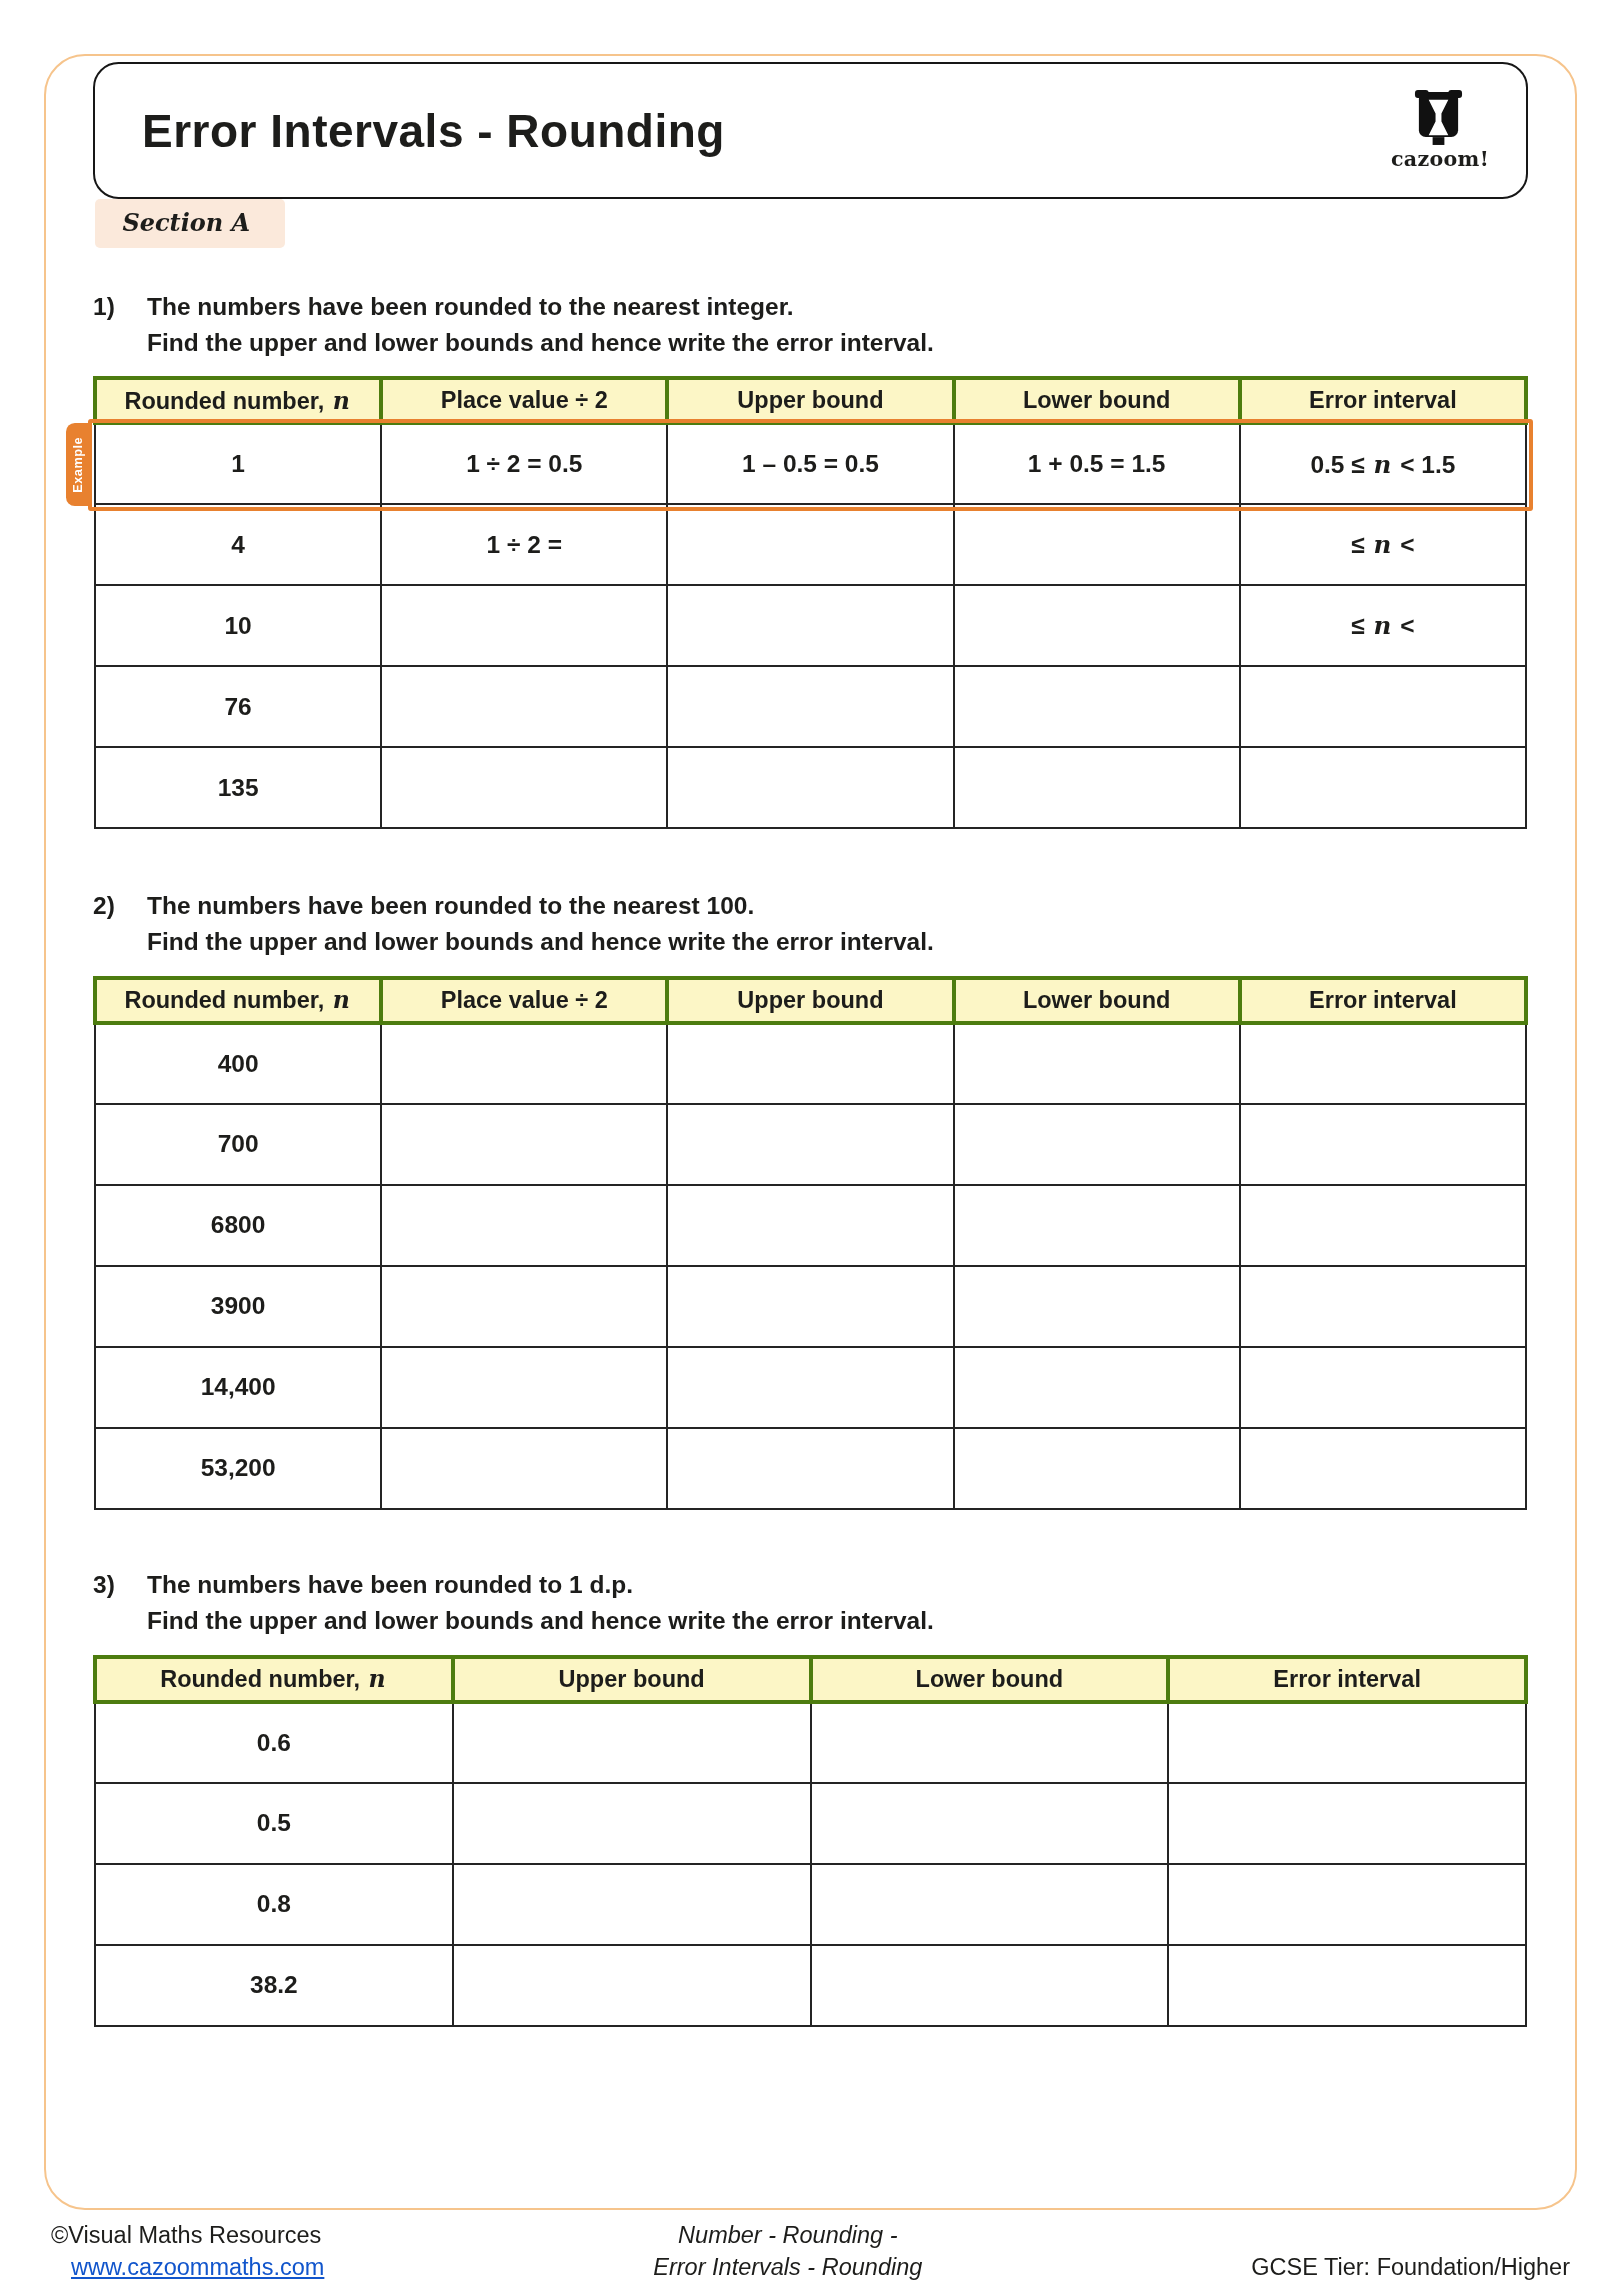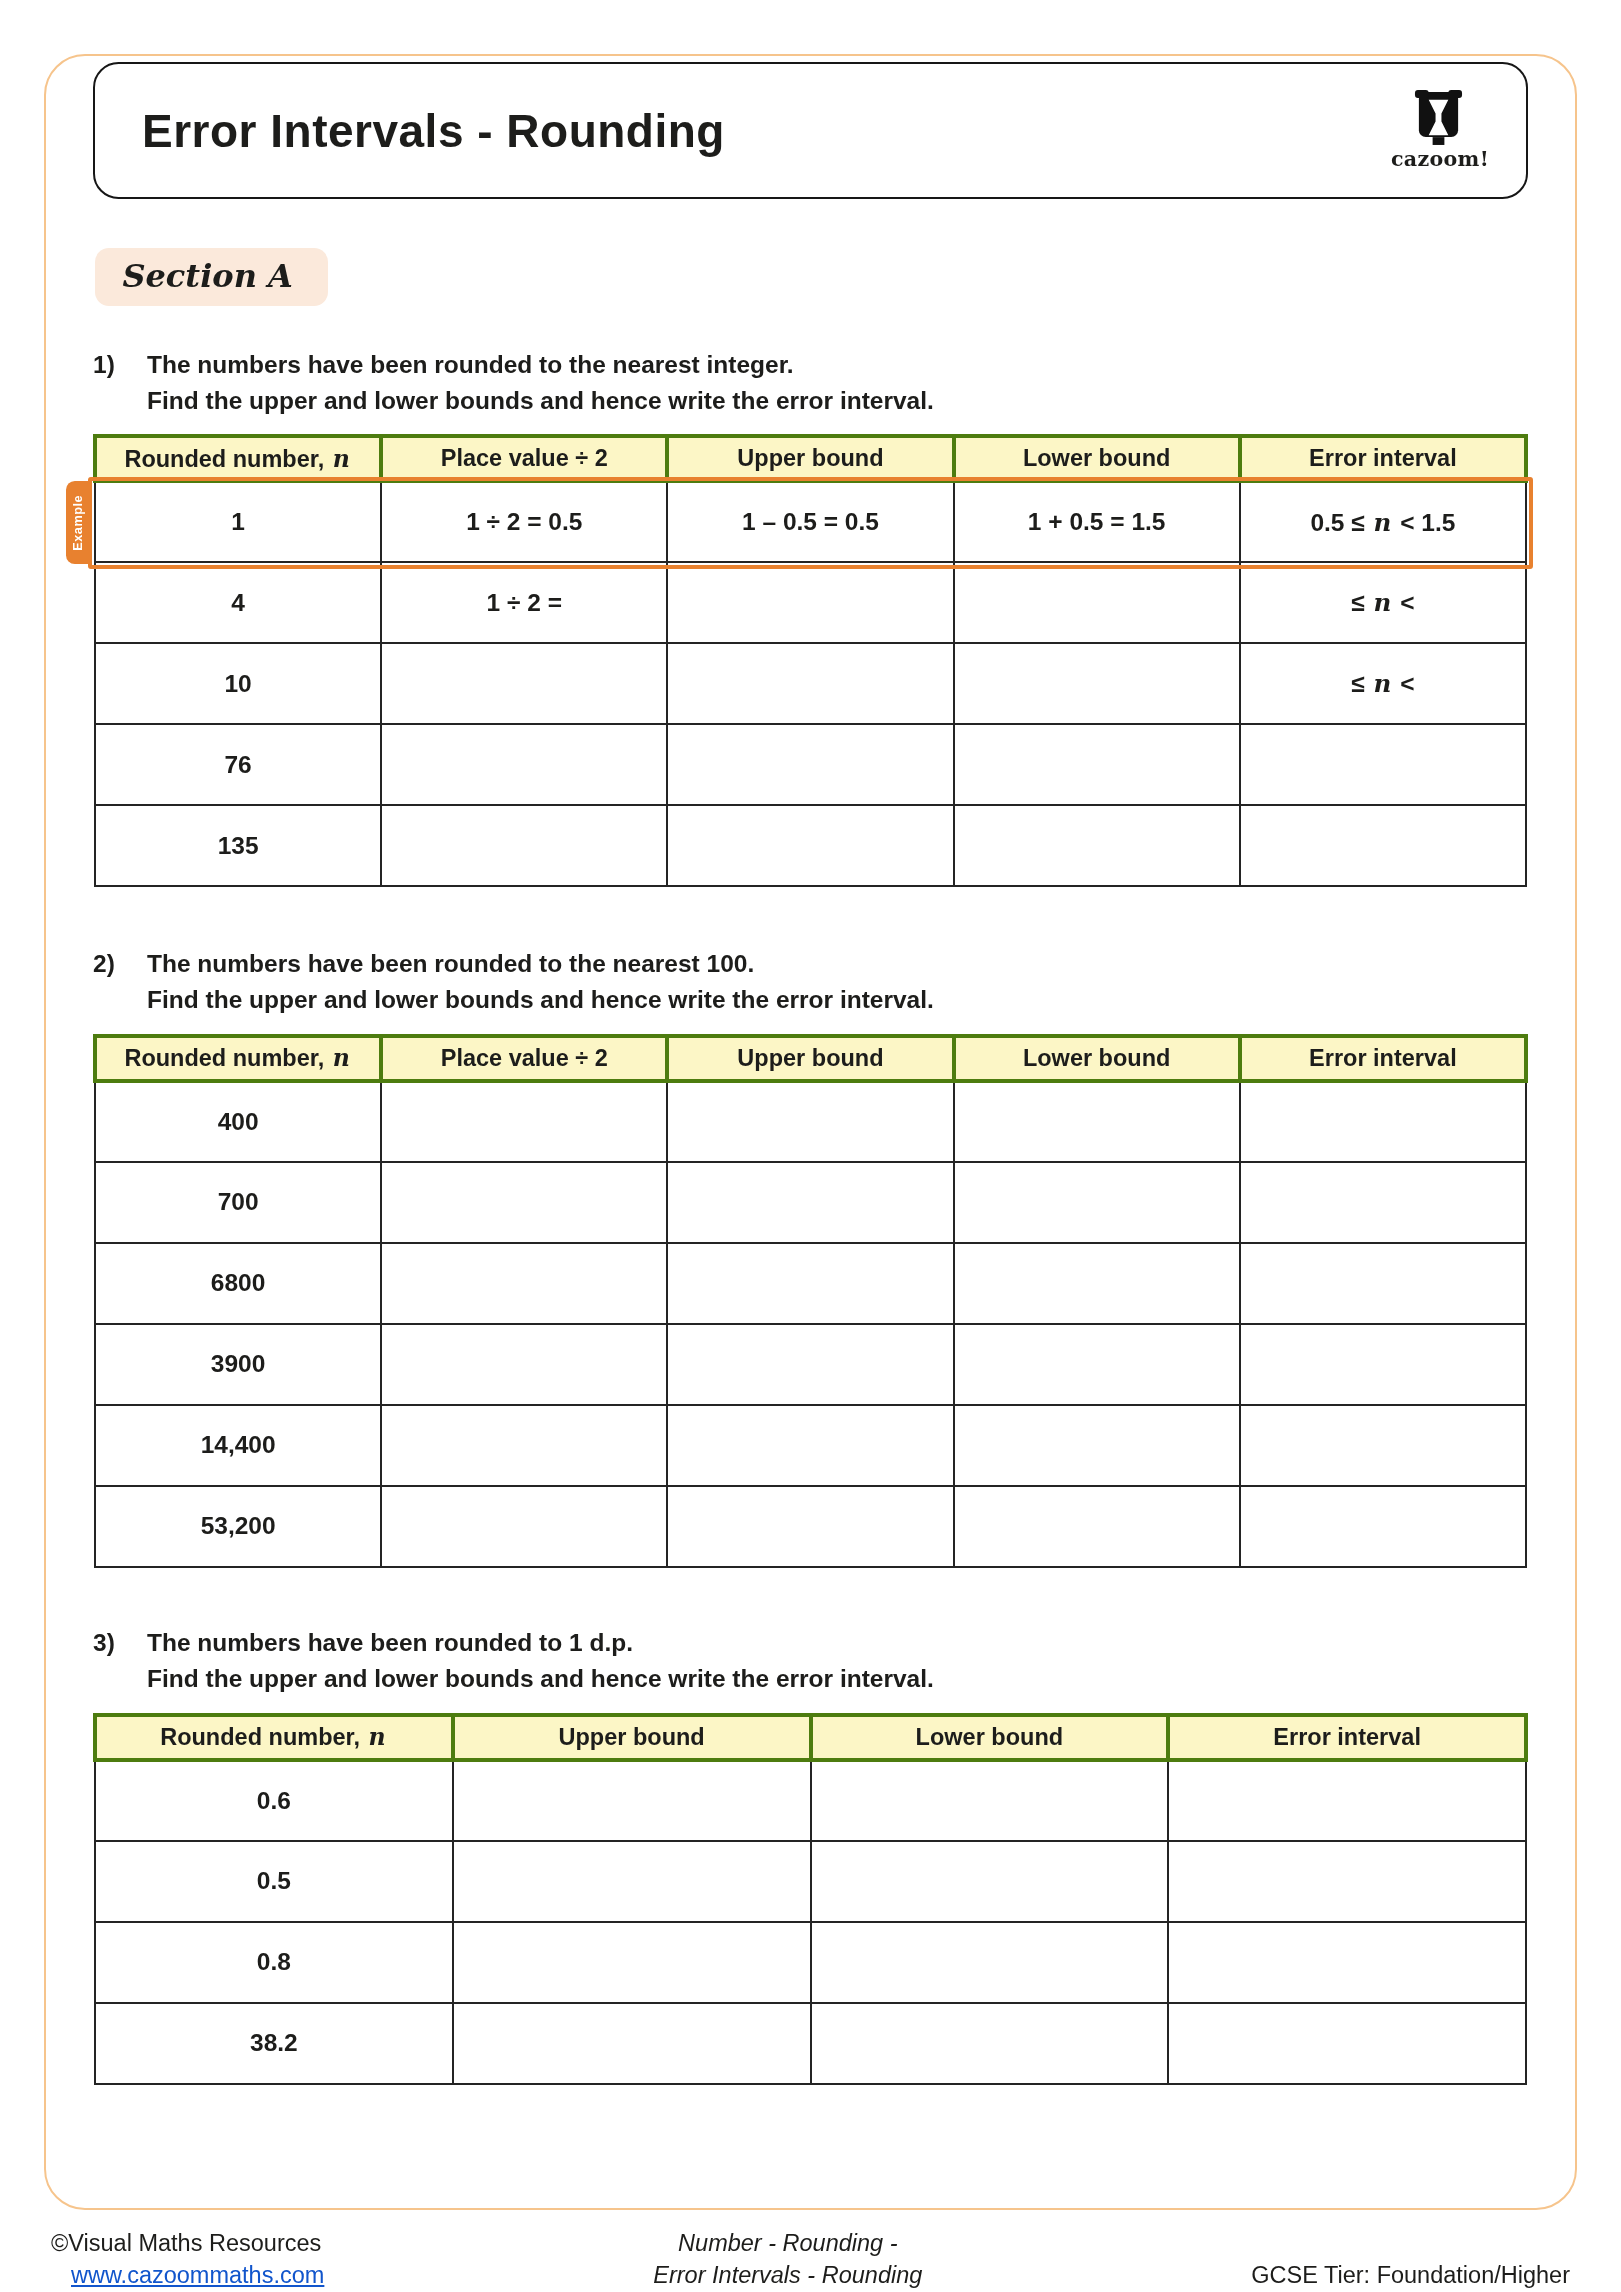--- a/index.html
+++ b/index.html
@@ -34,25 +34,25 @@
     font-size:46px;font-weight:bold;letter-spacing:0.5px;
   }
   .logo{width:94px;text-align:center;flex:none;}
   .logo svg{display:block;margin:0 auto;}
   .brand{
     font-family:"DejaVu Serif",serif;font-weight:bold;font-size:20.6px;
     margin-top:2px;letter-spacing:0.3px;
   }
   
   .section{
-    display:inline-block;margin-top:49px;margin-left:2px;
-    background:var(--section_bg);border-radius:14px;
+    display:inline-block;margin-left:2px;
+    background:var(--section_bg);border-radius:5px;
     padding:8.8px 35px 10.8px 27.4px;
     font-family:"DejaVu Serif",serif;font-style:italic;font-weight:bold;
-    font-size:32px;
+    font-size:24px;
   }
   
   .q{display:flex;margin-top:41px;font-weight:bold;font-size:24.5px;line-height:36px;}
   .qnum{flex:none;width:54px;}
   
   .tablewrap{position:relative;margin-top:15.7px;}
   table{width:100%;border-collapse:collapse;table-layout:fixed;}
   th{
     height:45px;background:var(--table_header_bg);
     border:4px solid #4d7c0f;font-size:23.5px;font-weight:bold;text-align:center;
@@ -71,21 +71,21 @@
     position:absolute;left:-27.4px;top:47px;width:24.5px;height:83px;
     background:var(--accent_orange);border-radius:8.8px 0 0 8.8px;color:#fff;
     display:flex;align-items:center;justify-content:center;
     font-size:12.7px;font-weight:bold;
   }
   .ex-tab span{writing-mode:vertical-rl;transform:rotate(180deg);letter-spacing:0.5px;}
   .spacer-q2{margin-top:59px;}
   .spacer-q3{margin-top:57px;}
   
   .footer{
-    position:absolute;left:51px;right:51px;bottom:2px;
+    position:absolute;left:51px;right:51px;bottom:10px;
     display:flex;justify-content:space-between;align-items:flex-end;
     font-size:23.5px;line-height:32px;
   }
   .footer .left{text-align:left;}
   .footer .center{text-align:center;font-style:italic;}
   .footer .right{text-align:right;}
   .sitelink{color:var(--link_blue);text-decoration:underline;cursor:pointer;margin-left:20px;}
 </style>
 </head>
 <body>

